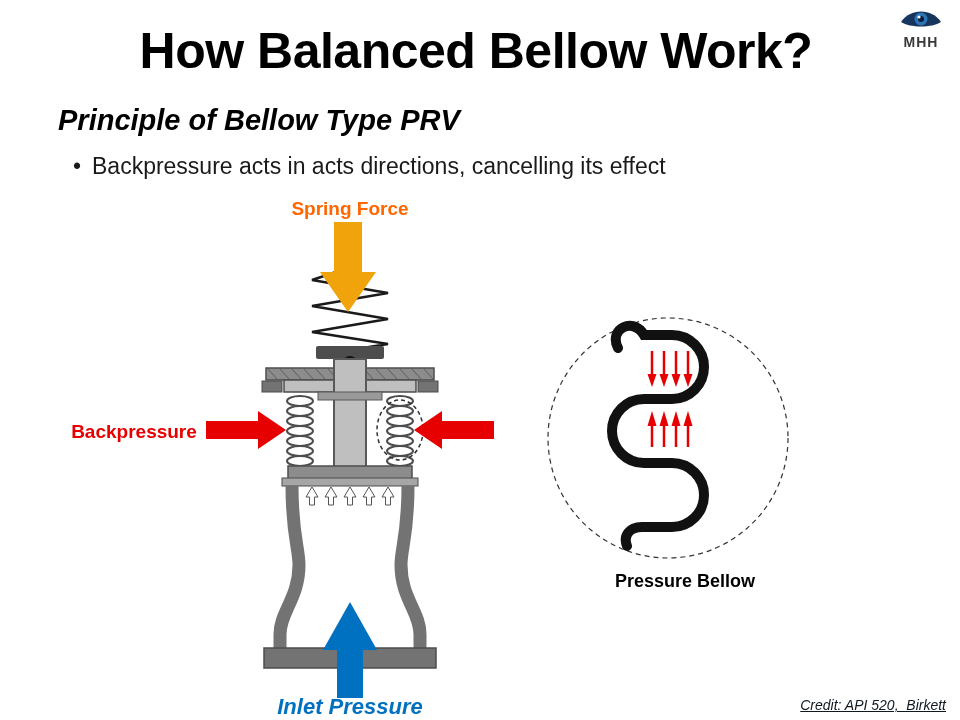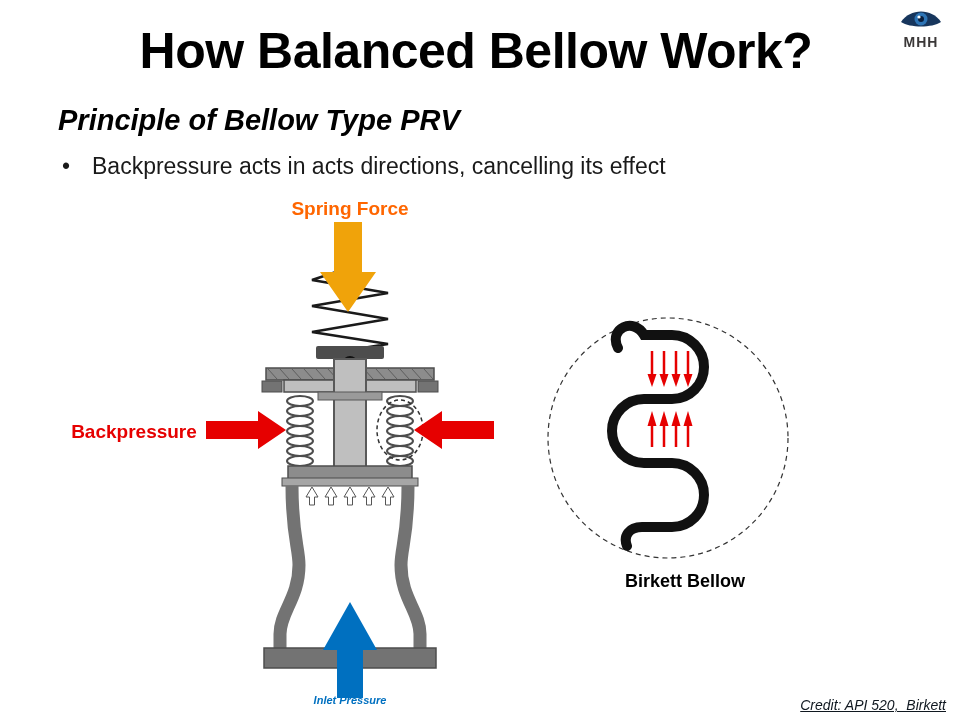--- a/index.html
+++ b/index.html
@@ -1,34 +1,34 @@
 <!DOCTYPE html>
 <html><head>
 <meta charset="utf-8">
 <style>
   html,body{margin:0;padding:0;background:#e9e9e9;}
   .slide{
     position:relative;width:960px;height:720px;background:#ffffff;
     overflow:hidden;font-family:"Liberation Sans", sans-serif;color:#111;
   }
-  .abs{position:absolute;}
+  .abs{position:absolute;text-align:center;}
   .title{
-    left:0;right:8px;top:22px;text-align:center;
+    left:0;right:8px;top:22px;
     font-size:50px;font-weight:bold;letter-spacing:-0.5px;color:#000;
   }
   .subtitle{
     left:58px;top:104px;font-size:29px;font-weight:bold;font-style:italic;color:#000;
   }
   .bullet-row{left:62px;top:153px;font-size:23px;color:#1a1a1a;display:flex;}
   .bullet-marker{width:30px;font-size:23px;}
   .lbl{font-weight:bold;font-size:19px;white-space:nowrap;}
   .lbl-spring{left:270px;top:198px;width:160px;text-align:center;color:#FF6600;}
   .lbl-back{left:70px;top:421px;width:128px;text-align:center;color:#E60000;}
   .lbl-inlet{left:270px;top:694px;width:160px;text-align:center;color:#0070C0;
-             font-style:italic;font-size:11px;}
+             font-style:italic;font-size:22px;}
   .lbl-bellow{left:585px;top:571px;width:200px;text-align:center;color:#000;
               font-size:18px;font-style:normal;}
   .credit{right:14px;top:697px;font-size:14px;font-style:italic;color:#101820;white-space:pre;text-decoration:underline;}
   .logo{right:8px;top:6px;width:62px;text-align:center;}
   .logo-text{font-size:14px;font-weight:bold;color:#3B3838;letter-spacing:1px;line-height:1;margin-top:-1px;}
   svg.layer{position:absolute;left:0;top:0;}
 </style>
 </head>
 <body>
 
@@ -142,17 +142,17 @@
     <span class="bullet-marker">•</span>
     <span>Backpressure acts in acts directions, cancelling its effect</span>
   </div>
 
   <div class="abs lbl lbl-spring">Spring Force</div>
 
   <div class="abs lbl lbl-back">Backpressure</div>
 
   <div class="abs lbl lbl-inlet">Inlet Pressure</div>
 
-  <div class="abs lbl lbl-bellow">Birkett Bellow</div>
+  <div class="abs lbl lbl-bellow">Pressure Bellow</div>
 
   <div class="abs credit">Credit: API 520,  Birkett</div>
 
 </div>
 
 </body></html>

